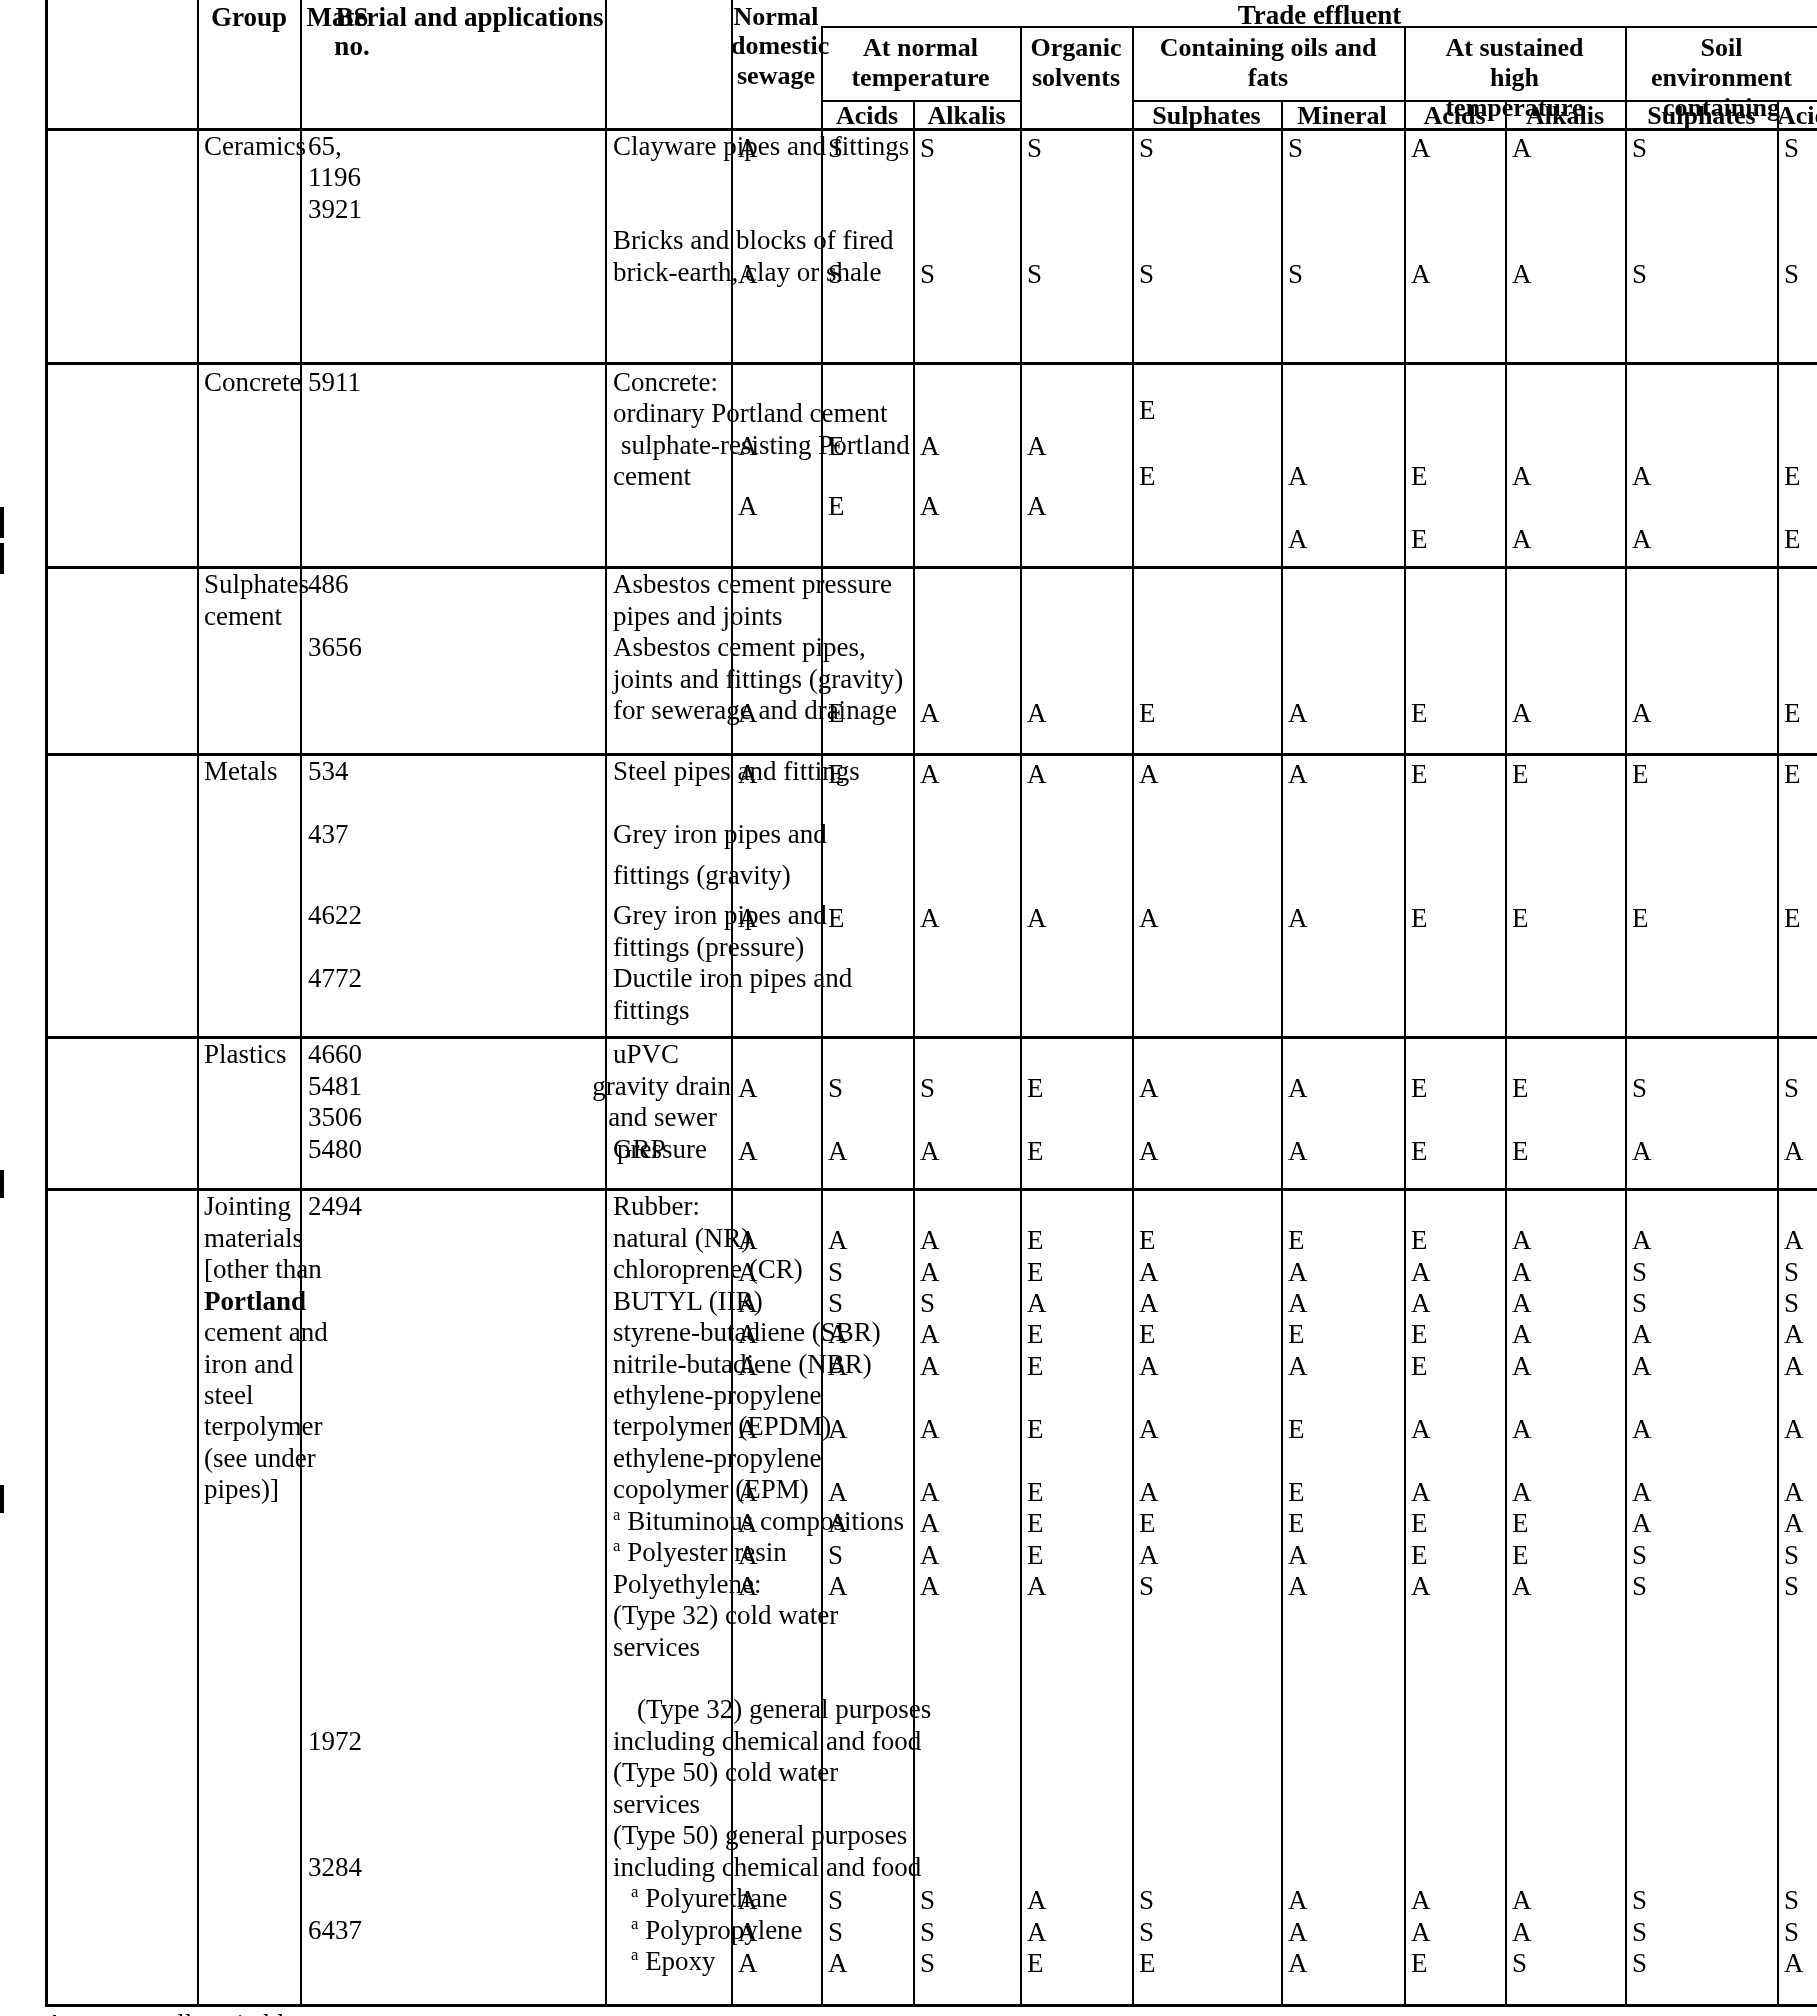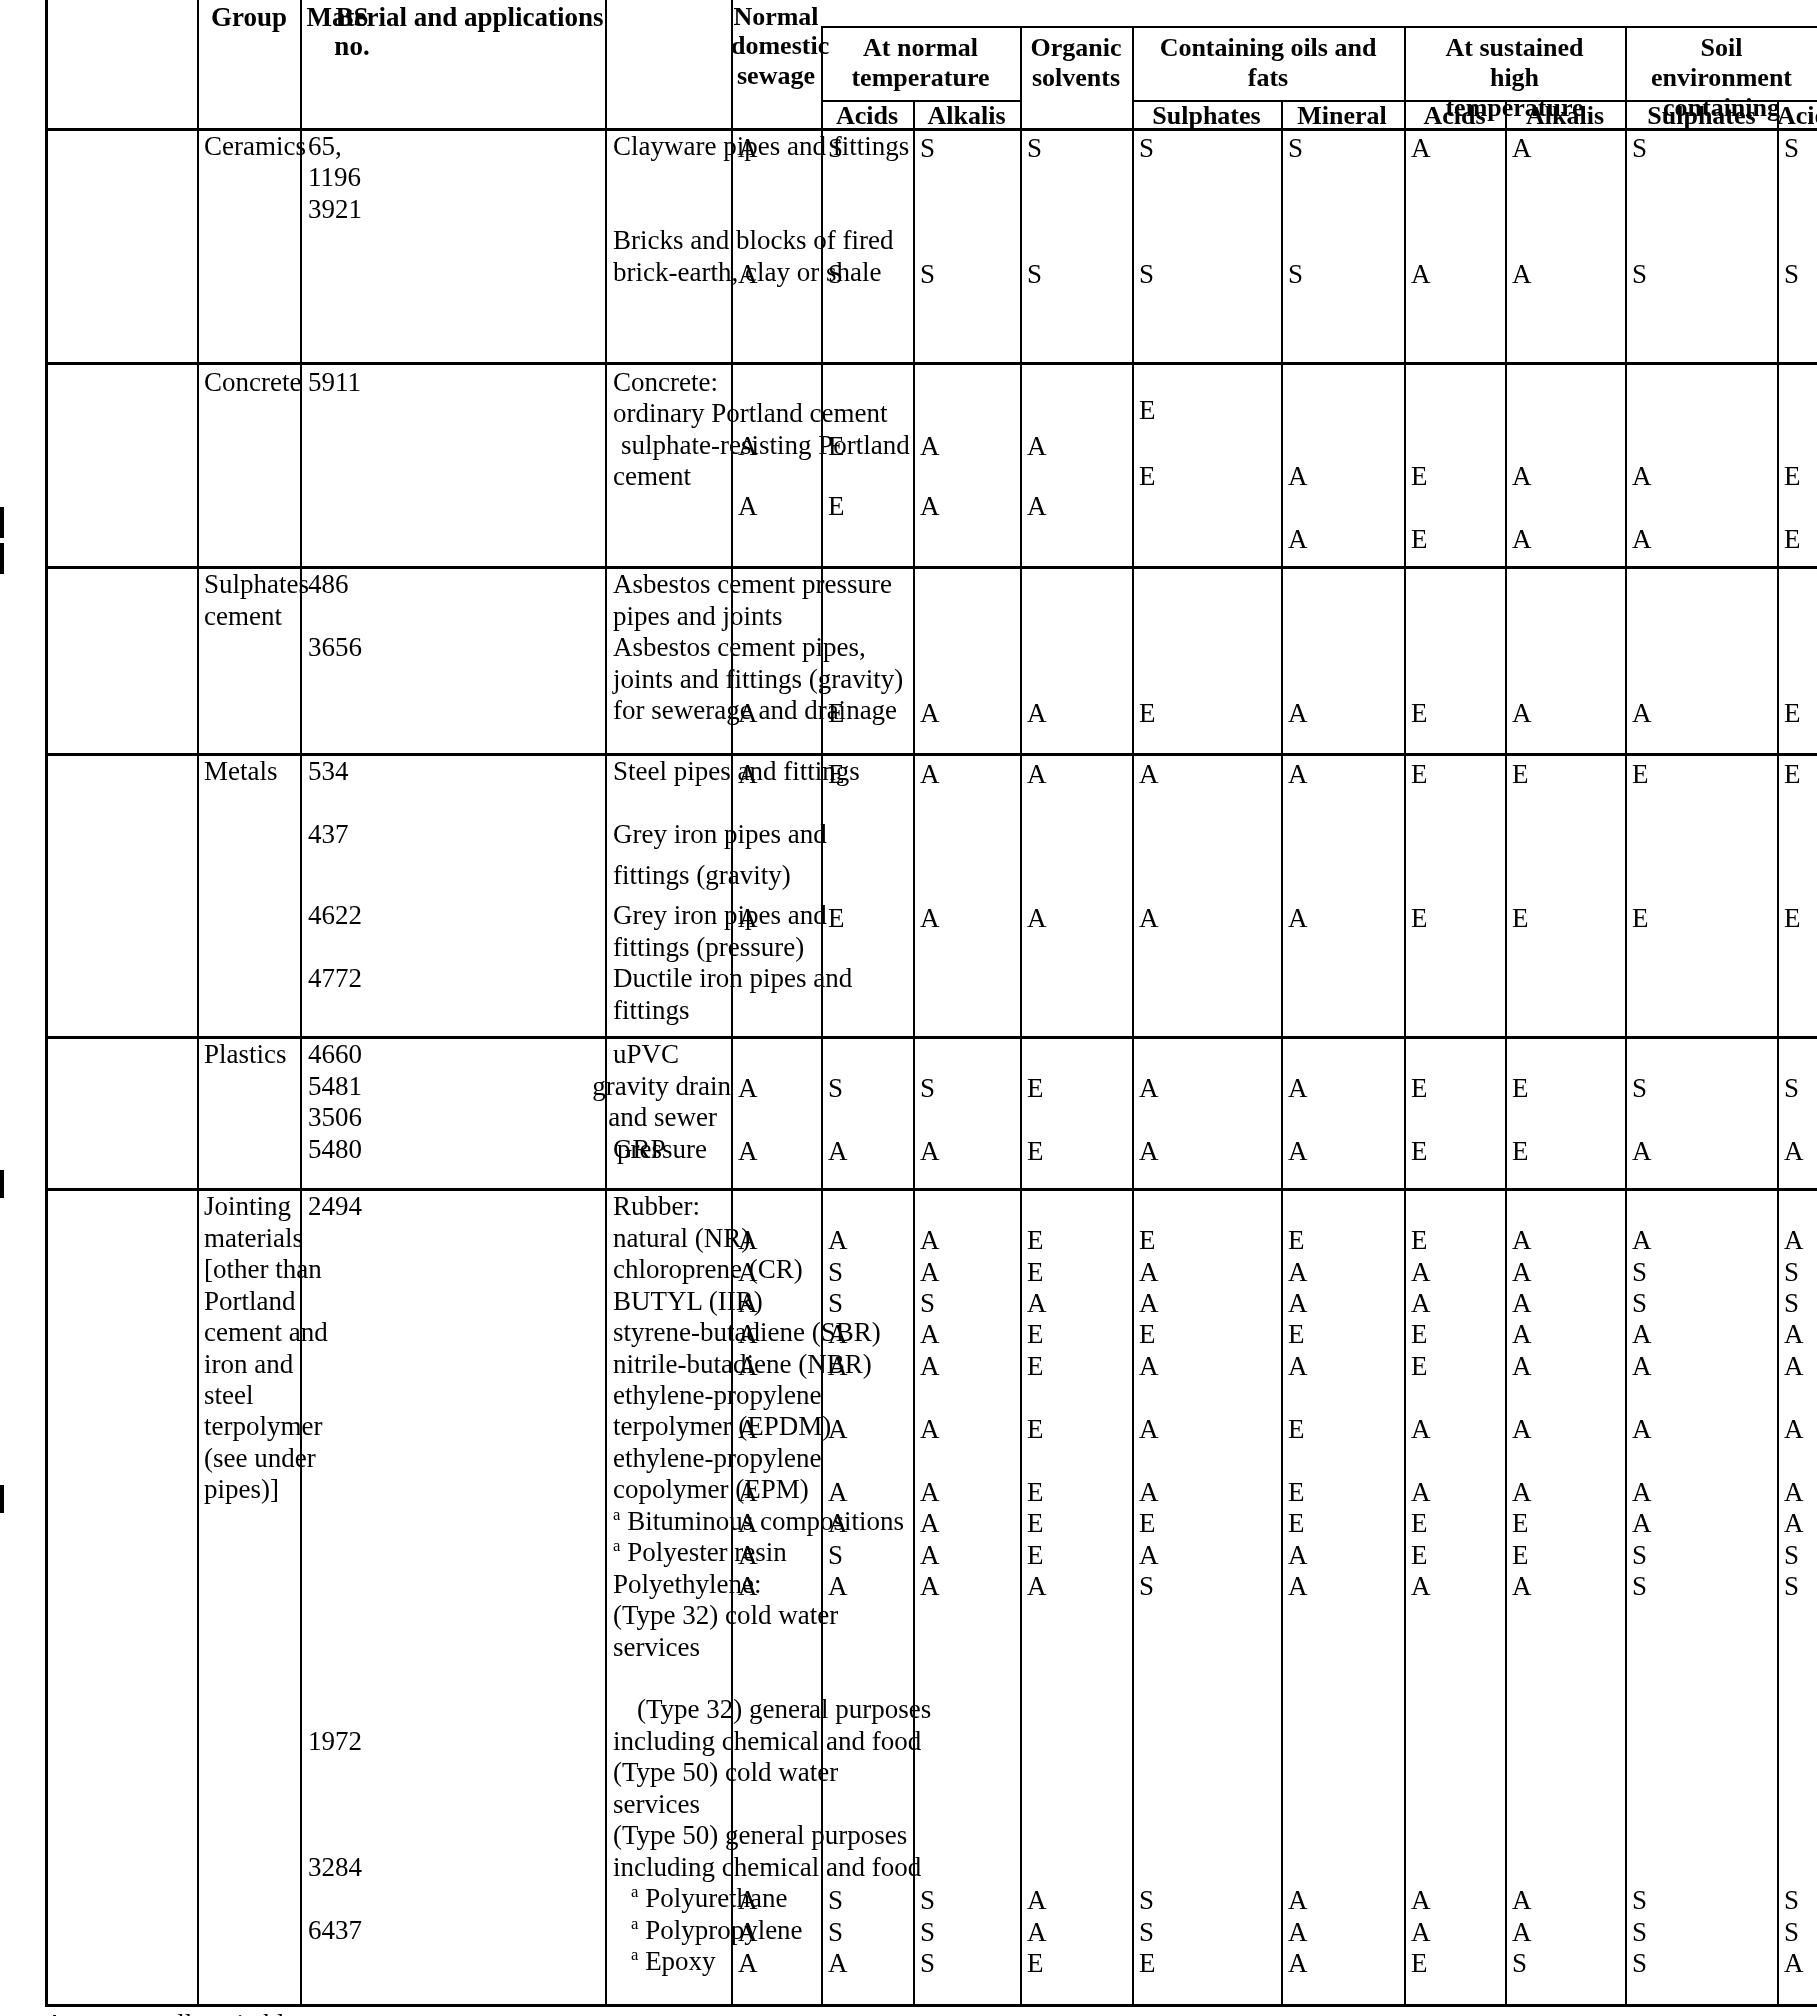--- a/index.html
+++ b/index.html
@@ -79,20 +79,21 @@
 
   <div class="t b f31 ctr" style="left:300px;top:1.7px;width:104px;">BS</div>
   <div class="t b f31 ctr" style="left:300px;top:31px;width:104px;">no.</div>
 
   <div class="t b f31 ctr" style="left:305px;top:1.7px;width:300px;">Material and applications</div>
 
   <div class="t b f30 ctr" style="left:731px;top:1.7px;width:90px;">Normal</div>
   <div class="t b f30 ctr" style="left:731px;top:31px;width:90px;">domestic</div>
   <div class="t b f30 ctr" style="left:731px;top:61px;width:90px;">sewage</div>
 
+  <div class="t b f31 ctr" style="left:821px;top:0px;width:997px;">Trade effluent</div>
 
   <div class="t b f30 ctr" style="left:821px;top:33px;width:199px;">At normal</div>
   <div class="t b f30 ctr" style="left:821px;top:63px;width:199px;">temperature</div>
 
   <div class="t b f30 ctr" style="left:1020px;top:33px;width:112px;">Organic</div>
   <div class="t b f30 ctr" style="left:1020px;top:63px;width:112px;">solvents</div>
 
   <div class="t b f30 ctr" style="left:1132px;top:33px;width:272px;">Containing oils and</div>
   <div class="t b f30 ctr" style="left:1132px;top:63px;width:272px;">fats</div>
 
@@ -258,21 +259,21 @@
   <div class="val" style="left:1139px;top:1138px;">A</div>
   <div class="val" style="left:1288px;top:1138px;">A</div>
   <div class="val" style="left:1411px;top:1138px;">E</div>
   <div class="val" style="left:1512px;top:1138px;">E</div>
   <div class="val" style="left:1632px;top:1138px;">A</div>
   <div class="val" style="left:1784px;top:1138px;">A</div>
 
   <div class="t f31" style="left:204px;top:1191px;">Jointing</div>
   <div class="t f31" style="left:204px;top:1223px;">materials</div>
   <div class="t f31" style="left:204px;top:1254px;">[other than</div>
-  <div class="t f31" style="left:204px;top:1286px;">Portland</div>
+  <div class="t f31" style="left:204px;top:1286px;font-weight:bold;">Portland</div>
   <div class="t f31" style="left:204px;top:1317px;">cement and</div>
   <div class="t f31" style="left:204px;top:1349px;">iron and</div>
   <div class="t f31" style="left:204px;top:1380px;">steel</div>
   <div class="t f31" style="left:204px;top:1411px;">terpolymer</div>
   <div class="t f31" style="left:204px;top:1443px;">(see under</div>
   <div class="t f31" style="left:204px;top:1474px;">pipes)]</div>
 
   <div class="t f31" style="left:308px;top:1191px;">2494</div>
   <div class="t f31" style="left:308px;top:1726px;">1972</div>
   <div class="t f31" style="left:308px;top:1852px;">3284</div>

